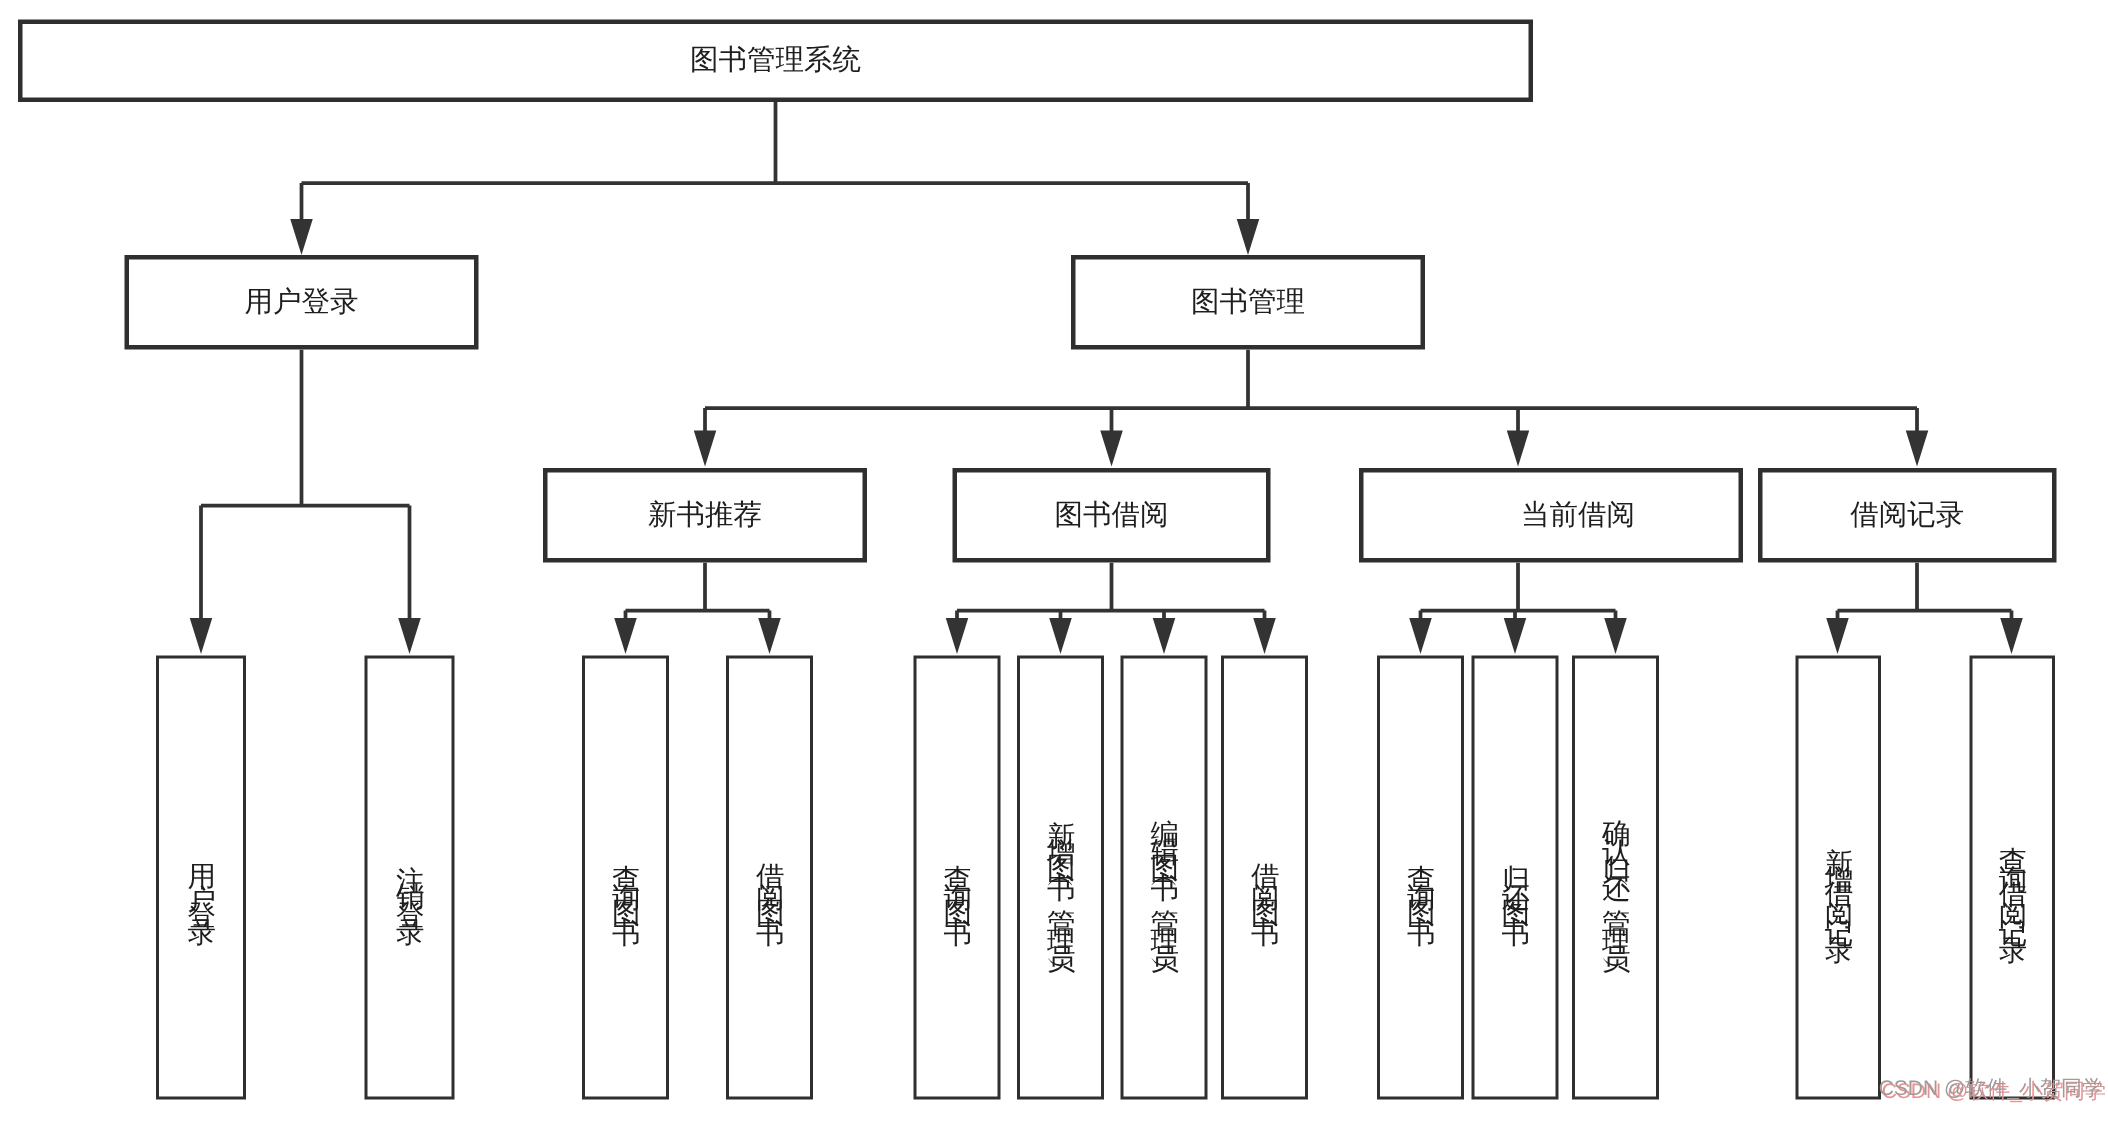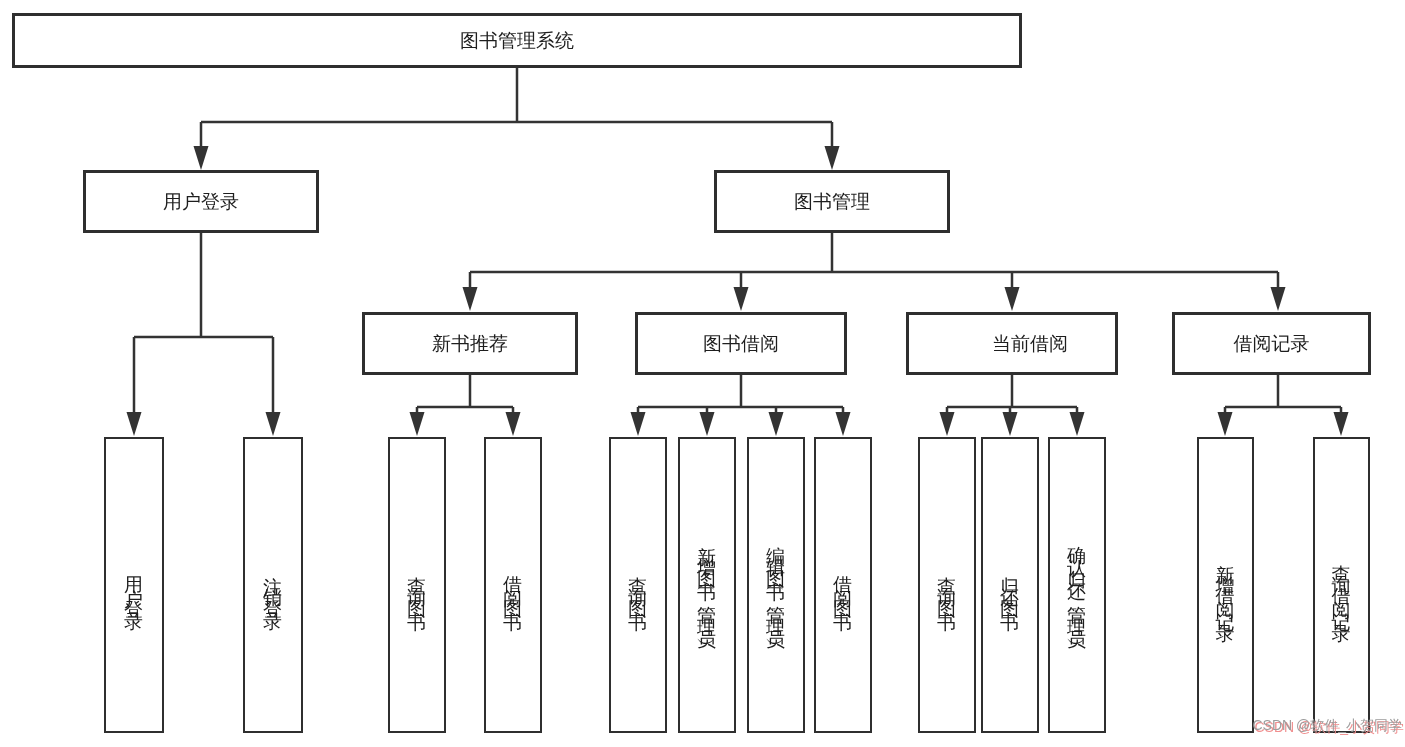--- a/index.html
+++ b/index.html
@@ -101,21 +101,21 @@
       </g>
   </svg>
 
   <div class="node" style="left:12px;top:13px;width:1010px;height:55px;">图书管理系统</div>
 
   <div class="node" style="left:83px;top:170px;width:236px;height:63px;">用户登录</div>
   <div class="node" style="left:714px;top:170px;width:236px;height:63px;">图书管理</div>
 
   <div class="node" style="left:362px;top:312px;width:216px;height:63px;">新书推荐</div>
   <div class="node" style="left:635px;top:312px;width:212px;height:63px;">图书借阅</div>
-  <div class="node" style="left:906px;top:312px;width:212px;height:63px;padding-left:36px;">当前借阅</div>
+  <div class="node" style="left:906px;top:312px;width:256px;height:63px;padding-left:36px;">当前借阅</div>
   <div class="node" style="left:1172px;top:312px;width:199px;height:63px;">借阅记录</div>
 
   <div class="leaf" style="left:104px;width:60px;">
     <span>用户登录</span>
   </div>
   <div class="leaf" style="left:243px;width:60px;">
     <span>注销登录</span>
   </div>
 
   <div class="leaf" style="left:388px;">

